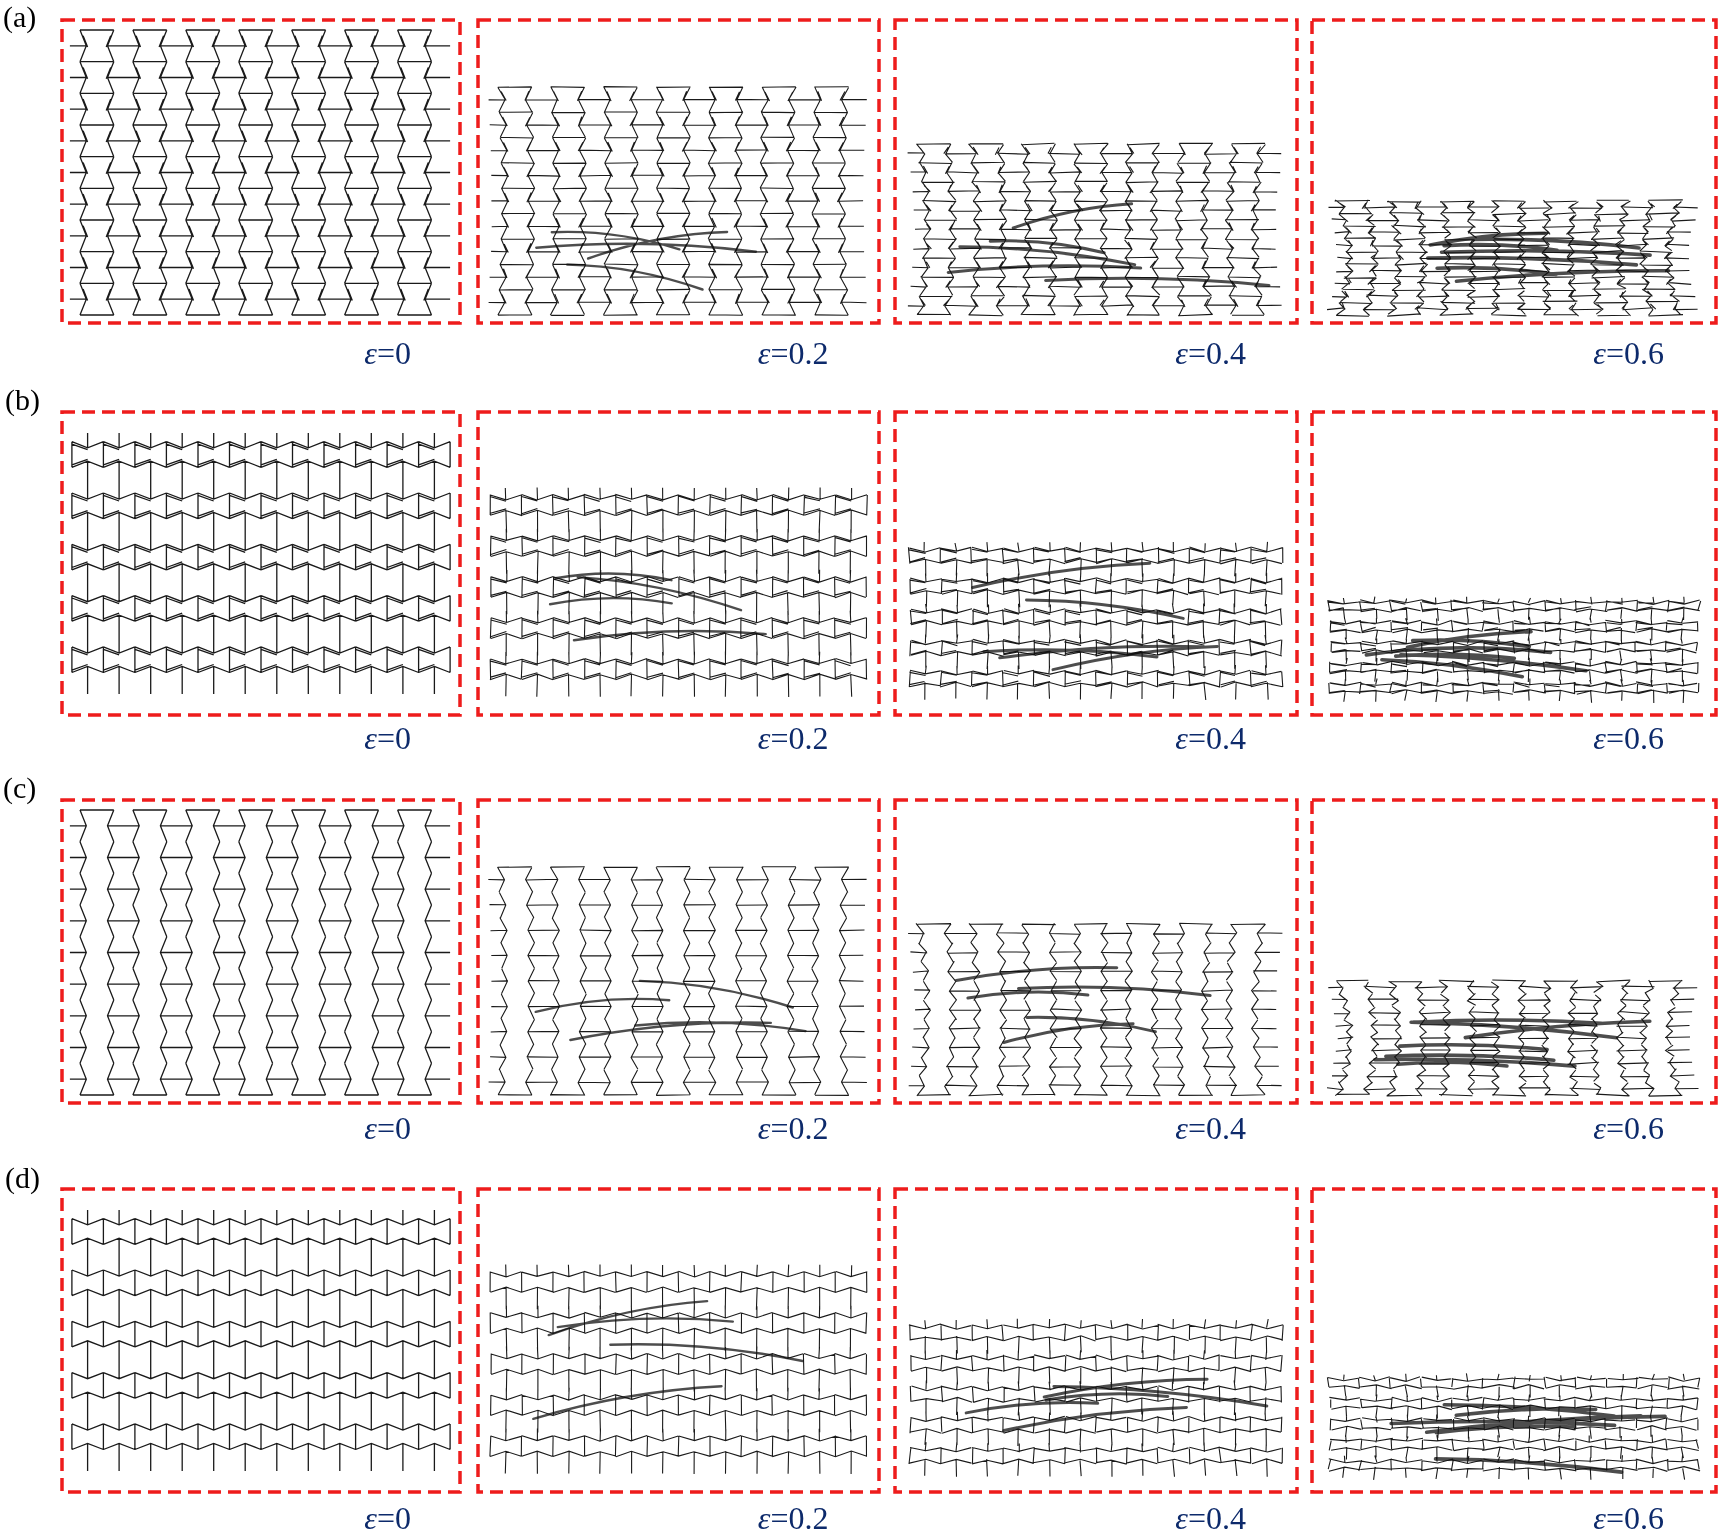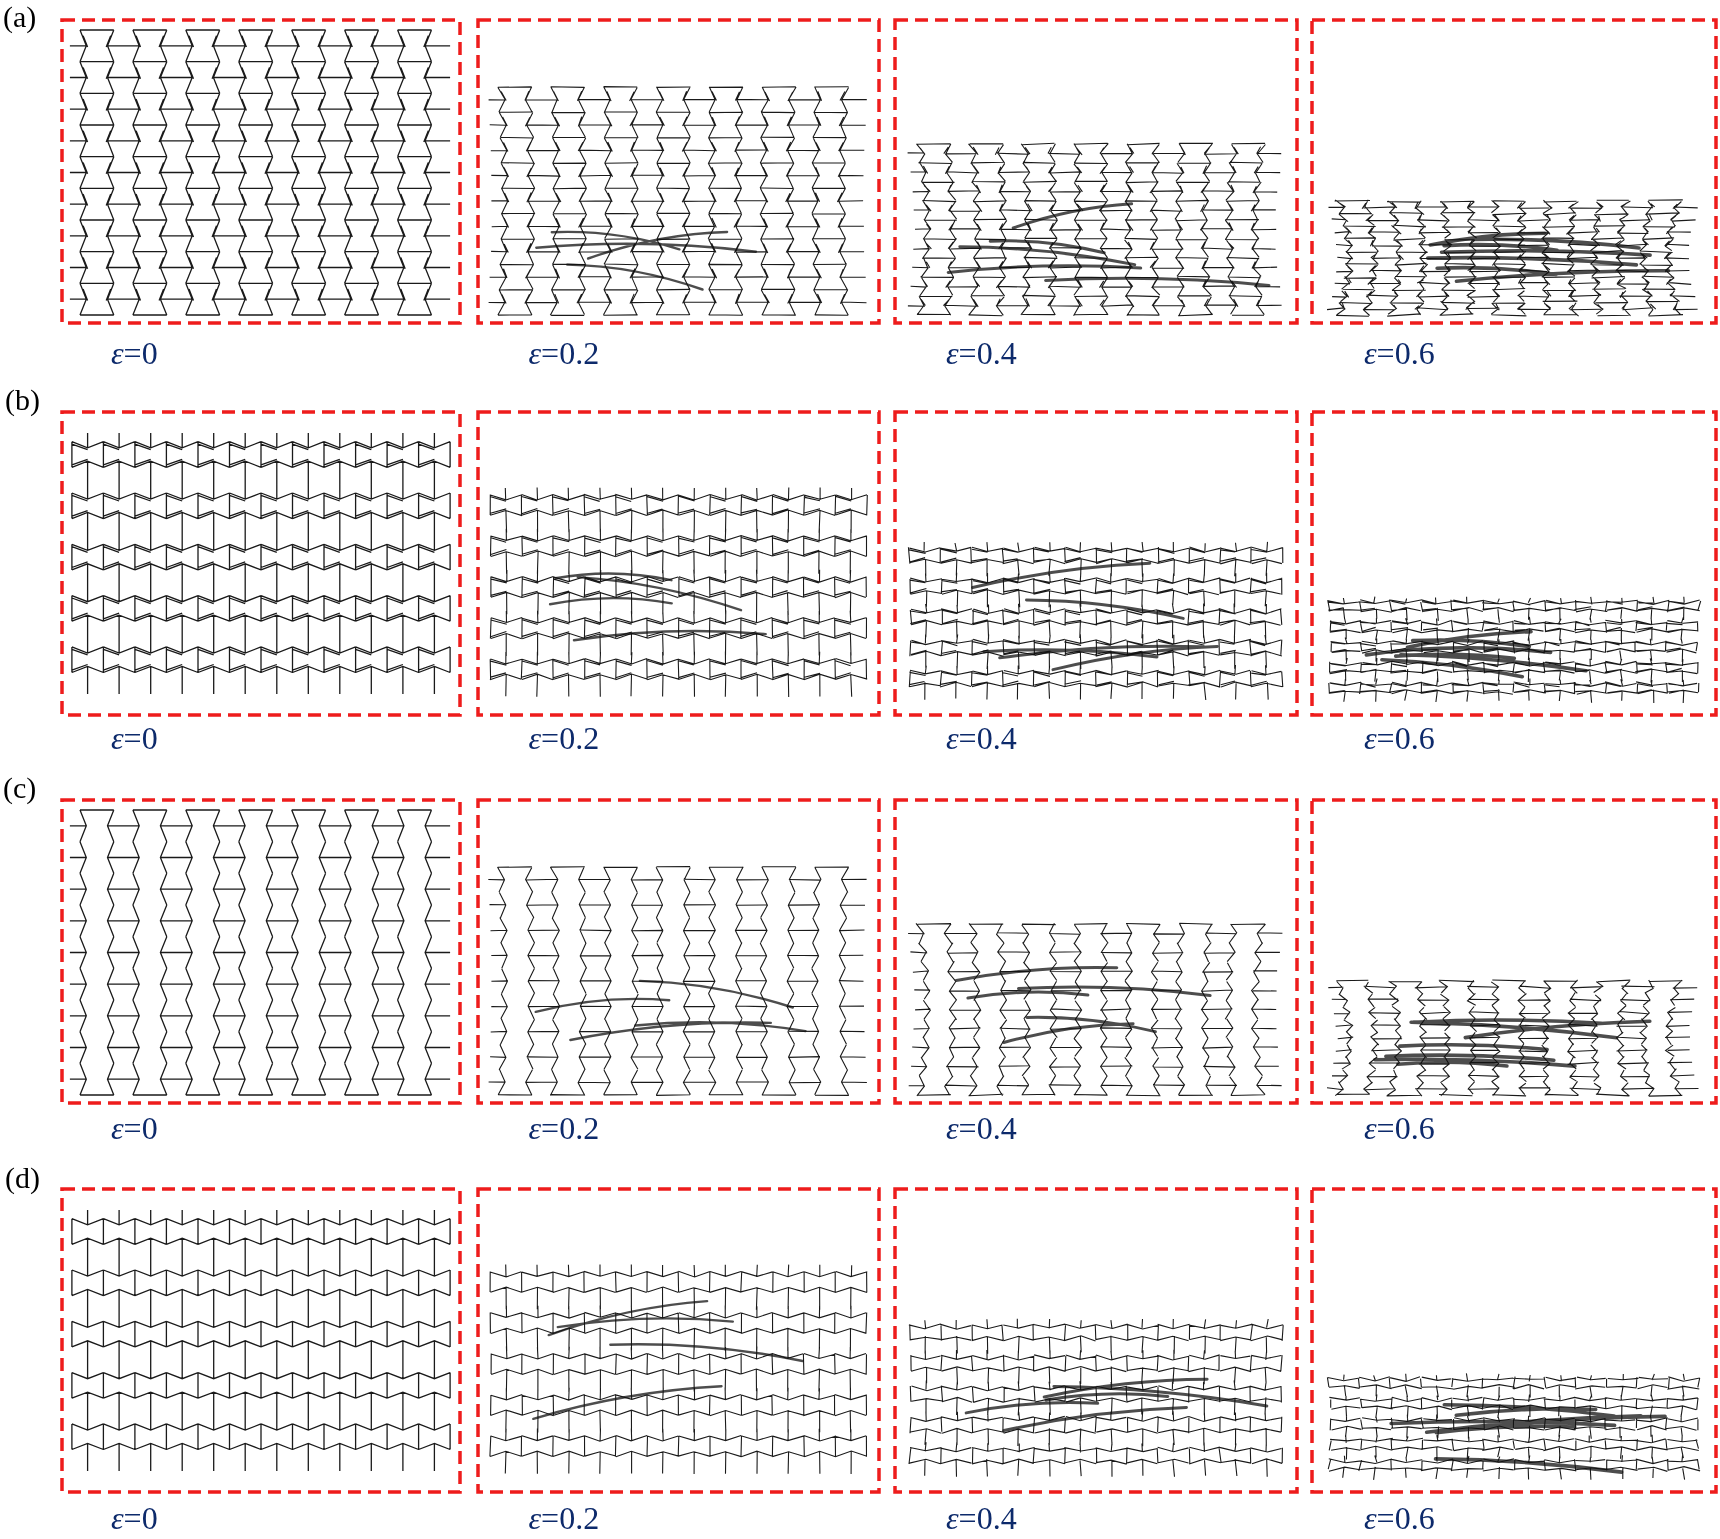--- a/index.html
+++ b/index.html
@@ -2,21 +2,21 @@
 <html><head>
   <meta charset="utf-8">
   <style>
     html, body { margin: 0; padding: 0; background: #ffffff; }
     body { width: 1720px; height: 1539px; position: relative; overflow: hidden;
            font-family: "Liberation Serif", "DejaVu Serif", serif; }
     .row-label { position: absolute; font-size: 30px; color: #000; line-height: 1; }
     .panel { position: absolute; box-sizing: border-box; }
     .panel svg.frame { position: absolute; left: 0; top: 0; overflow: visible; }
     .panel svg.lattice { position: absolute; left: 0; top: 0; }
-    .caption { position: absolute; width: 300px; text-align: left; font-size: 32px;
+    .caption { position: absolute; width: 300px; text-align: right; font-size: 32px;
                color: #0d2a6b; line-height: 1; }
     .caption .eps { font-style: italic; }
   </style>
 </head>
 <body>
 
 <div id="figure">
     <div class="row-label" style="left: 3px; top: 2px;">(a)</div>
     <div class="panel" style="left: 60px; top: 18px; width: 402px; height: 307px;">
       <svg class="lattice" width="402" height="307">

